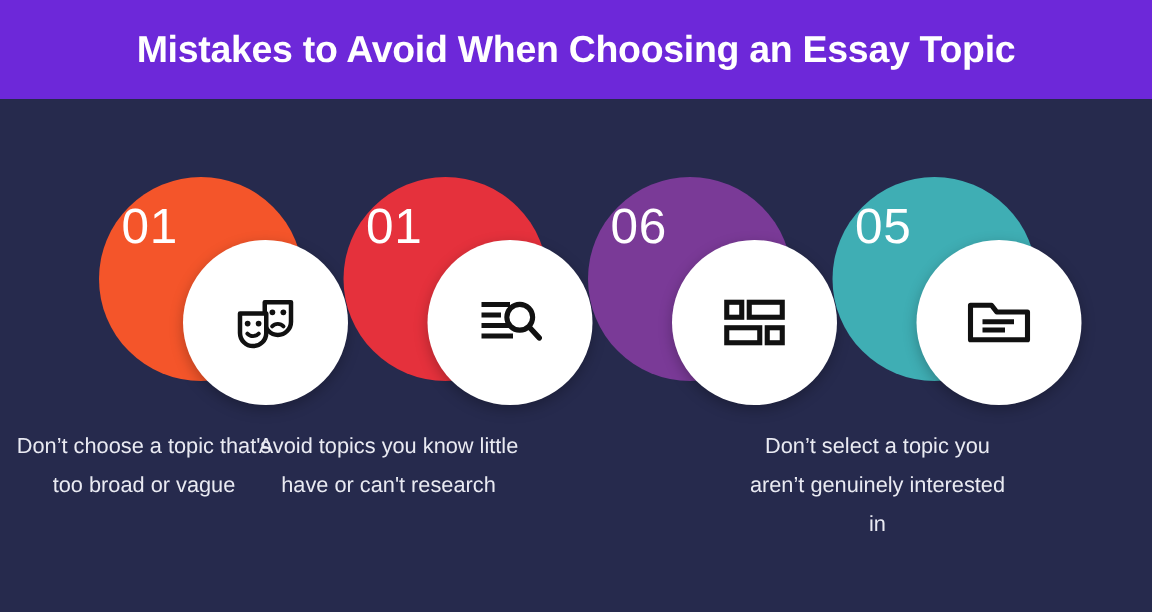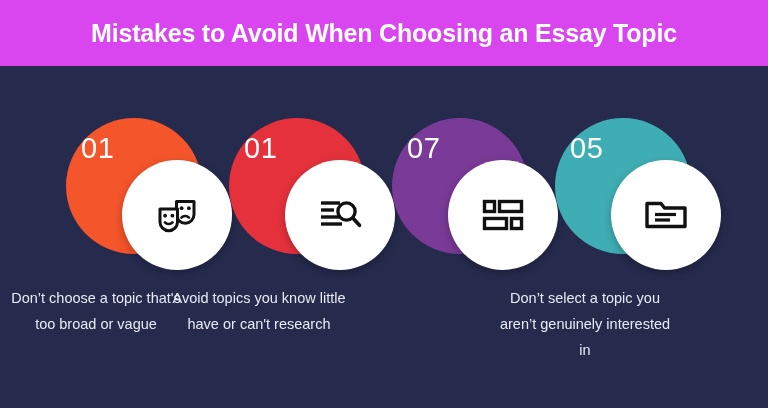--- a/index.html
+++ b/index.html
@@ -62,21 +62,21 @@
     height:136px;
     border-radius:50%;
   }
 
   
   .disc-number {
     position:absolute;
     top:68px;
     left:81px;
     color:#ffffff;
-    font-size:29px;
+    font-size:33px;
     font-weight:300;
     letter-spacing:0.5px;
     line-height:1;
   }
 
   
   .icon-disc {
     position:absolute;
     top:94px;
     left:122px;
@@ -102,21 +102,21 @@
     font-size:14.5px;
     line-height:26px;
     padding:0 8px;
   }
 </style>
 </head>
 <body>
 
 <div id="page" style="background: rgb(38, 42, 77);">
 
-  <div id="header" style="background: #d946ef;">
+  <div id="header" style="background: #6d28d9;">
     <div id="header-title" style="color: rgb(255, 255, 255);">Mistakes to Avoid When Choosing an Essay Topic</div>
   </div>
 
   <div id="steps">
 
     <div class="step step-0">
       <div class="disc" style="background: rgb(244, 85, 42);"></div>
       <div class="disc-number">01</div>
       <div class="icon-disc">
         <span>
@@ -148,21 +148,21 @@
             <circle cx="31.5" cy="21.5" r="8.6" stroke="#111111" stroke-width="3.4" fill="none"></circle>
             <path d="M37.8 28 L44.5 35.3" stroke="#111111" stroke-width="3.6" stroke-linecap="round"></path>
           </svg>
         </span>
       </div>
       <div class="caption">Avoid topics you know little have or can't research</div>
     </div>
 
     <div class="step step-2">
       <div class="disc" style="background: rgb(122, 58, 151);"></div>
-      <div class="disc-number">07</div>
+      <div class="disc-number">06</div>
       <div class="icon-disc">
         <span>
           <svg width="48" height="48" viewBox="0 0 48 48" fill="none">
             <rect x="5.5" y="10.5" width="10" height="10" stroke="#111111" stroke-width="3.4" fill="none"></rect>
             <rect x="20.5" y="10.5" width="22" height="10" stroke="#111111" stroke-width="3.4" fill="none"></rect>
             <rect x="5.5" y="27.5" width="22" height="10" stroke="#111111" stroke-width="3.4" fill="none"></rect>
             <rect x="32.5" y="27.5" width="10" height="10" stroke="#111111" stroke-width="3.4" fill="none"></rect>
           </svg>
         </span>
       </div>

